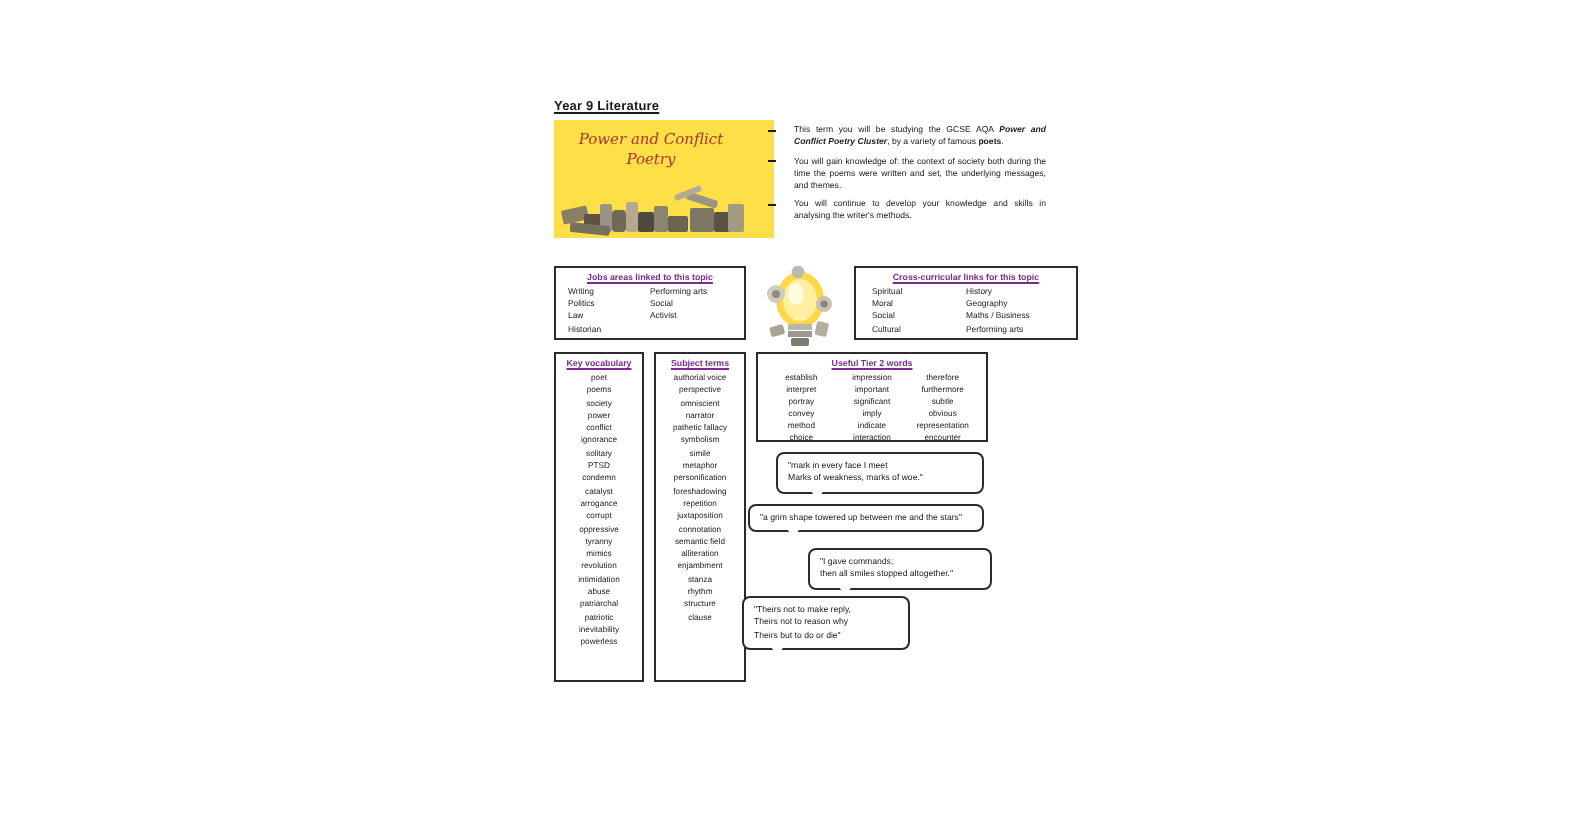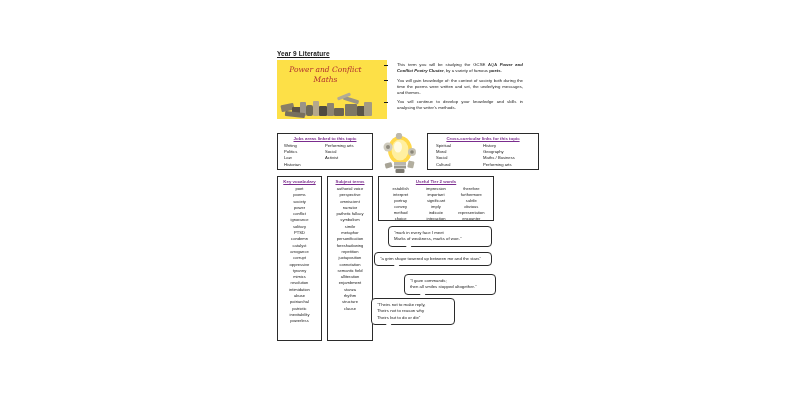--- a/index.html
+++ b/index.html
@@ -201,21 +201,21 @@
 </head>
 <body>
 
 <div id="page">
 
   <div class="doc-title">Year 9 Literature</div>
 
   <div class="cover">
     <div class="cover-title">
       <div>Power and Conflict</div>
-      <div>Maths</div>
+      <div>Poetry</div>
     </div>
     <div class="cover-objects">
       <div class="obj" style="left:2px;top:12px;width:13px;height:7px;background:#8a7f66;transform:rotate(-12deg);"></div>
       <div class="obj" style="left:13px;top:15px;width:9px;height:9px;background:#5c5246;"></div>
       <div class="obj" style="left:21px;top:10px;width:6px;height:14px;background:#9a9488;"></div>
       <div class="obj" style="left:27px;top:13px;width:7px;height:11px;background:#6f6a58;border-radius:2px;"></div>
       <div class="obj" style="left:34px;top:9px;width:6px;height:15px;background:#b5a88c;"></div>
       <div class="obj" style="left:40px;top:14px;width:8px;height:10px;background:#4f4a40;"></div>
       <div class="obj" style="left:48px;top:11px;width:7px;height:13px;background:#8d8470;"></div>
       <div class="obj" style="left:55px;top:16px;width:10px;height:8px;background:#6b6352;"></div>

